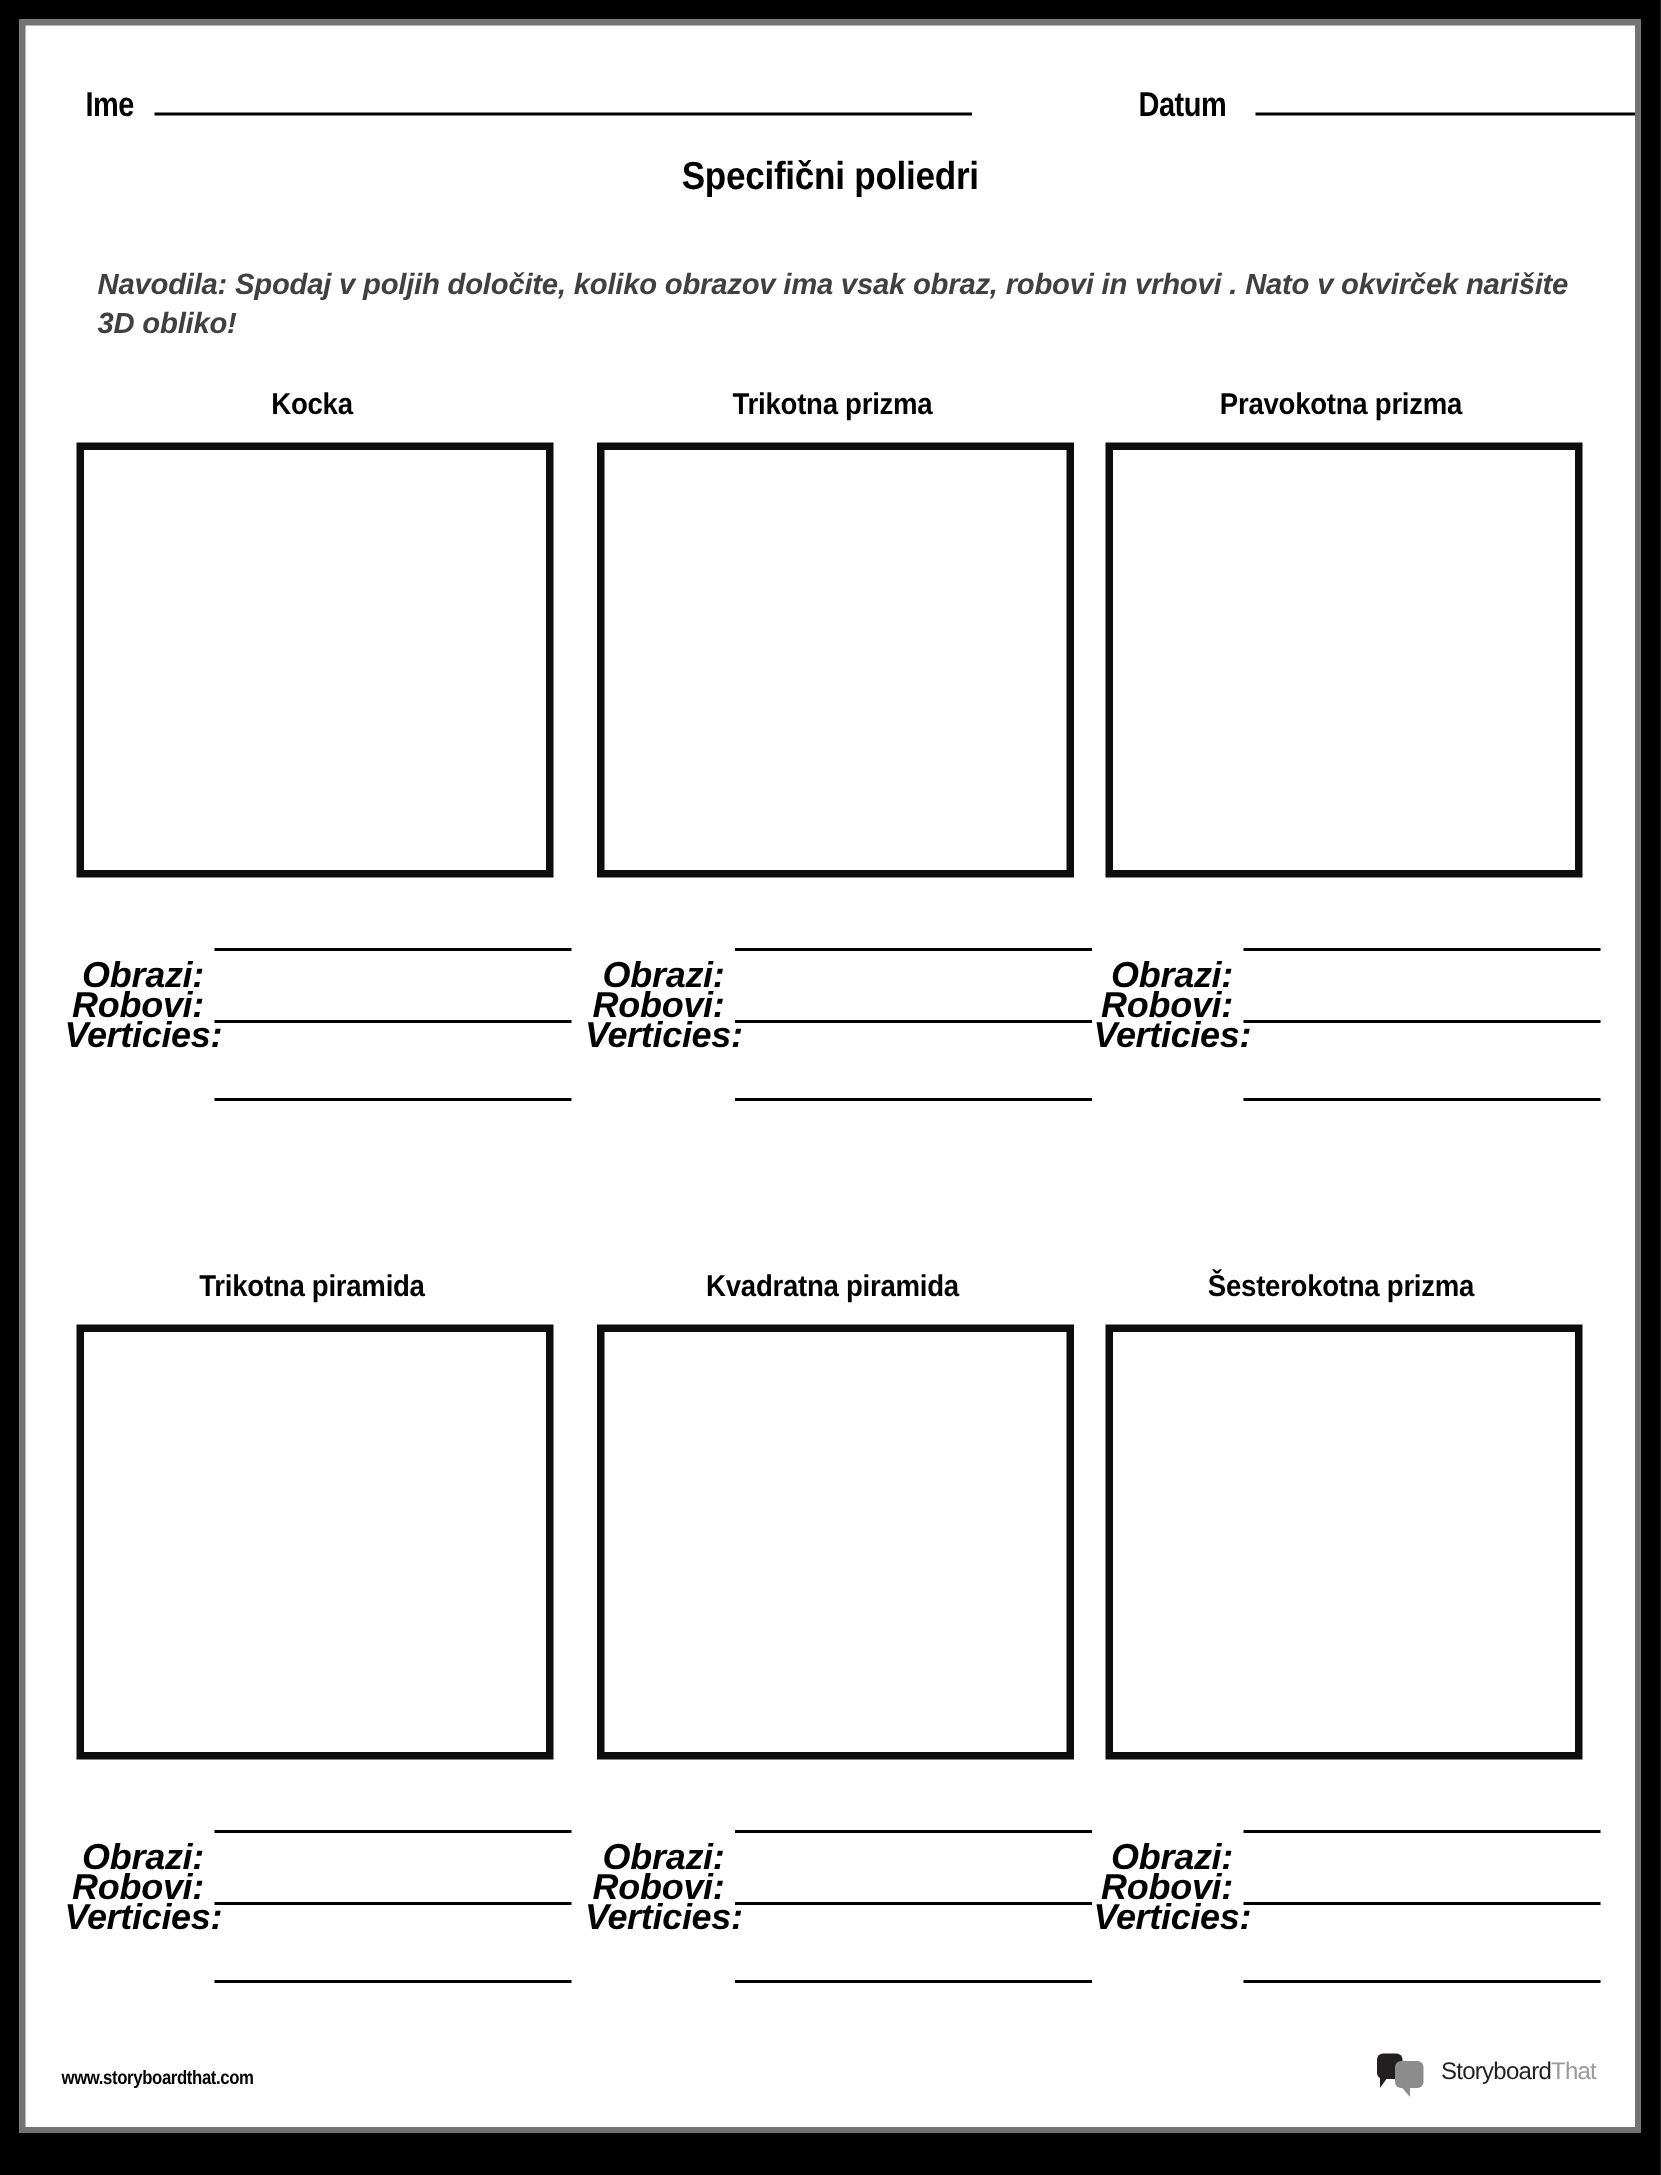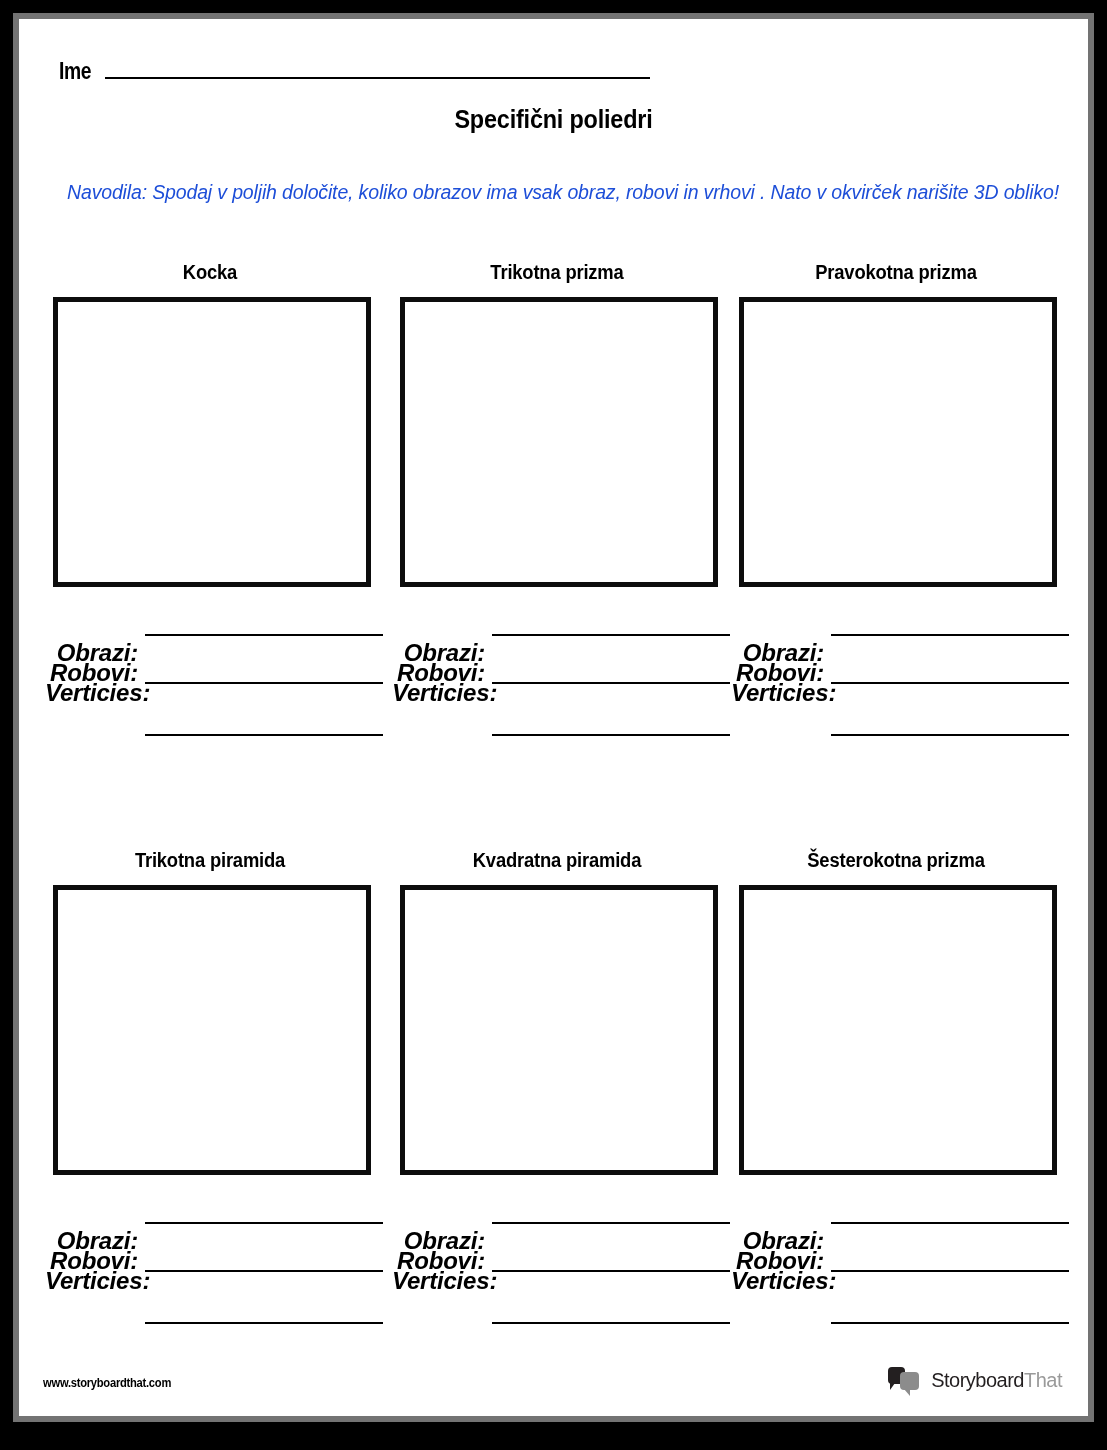--- a/index.html
+++ b/index.html
@@ -23,21 +23,21 @@
     background: #000000;
     box-sizing: border-box;
     padding: 13px 13px 28px 13px;
   }
 
   .page-sheet {
     position: relative;
     width: 100%;
     height: 100%;
     background: #ffffff;
-    border: 6px solid #737373;
+    border: 4px solid #737373;
     box-sizing: border-box;
     overflow: hidden;
   }
 
   
   .header-row {
     position: absolute;
     left: 0;
     top: 26px;
     width: 100%;
@@ -82,24 +82,24 @@
     transform: scaleX(0.9);
   }
 
   
   .instructions {
     position: absolute;
     left: 48px;
     top: 160px;
     width: 1005px;
     font-style: italic;
-    font-weight: normal;
+    font-weight: bold;
     font-size: 19.5px;
     line-height: 1.35;
-    color: #1d4ed8;
+    color: #404040;
     letter-spacing: -0.15px;
   }
 
   
   .shape-grid {
     position: absolute;
     left: 0;
     width: 100%;
   }
   #grid-row-1 { top: 242px; }
@@ -227,36 +227,40 @@
     content: "";
     position: absolute;
     left: 4px;
     bottom: -6px;
     width: 0;
     height: 0;
     border-right: 6px solid #8c8c8c;
     border-bottom: 7px solid transparent;
   }
   .logo-wordmark {
-    font-size: 20px;
+    font-size: 16px;
     letter-spacing: -0.5px;
     white-space: nowrap;
   }
   .logo-word-dark { color: #231f20; }
   .logo-word-gray { color: #9a9a9a; }
 </style>
 </head>
 <body>
 
 <div class="page-frame">
   <div class="page-sheet">
 
     <div class="header-row">
       <div class="field-group" id="name-group">
         <span class="field-label">Ime</span>
+        <span class="field-rule"></span>
+      </div>
+      <div class="field-group" id="date-group">
+        <span class="field-label">Datum</span>
         <span class="field-rule"></span>
       </div>
     </div>
 
     <div class="sheet-title">Specifični poliedri</div>
 
     <div class="instructions">Navodila: Spodaj v poljih določite, koliko obrazov ima vsak obraz, robovi in vrhovi . Nato v okvirček narišite 3D obliko!</div>
 
     <div class="shape-grid" id="grid-row-1">
 

